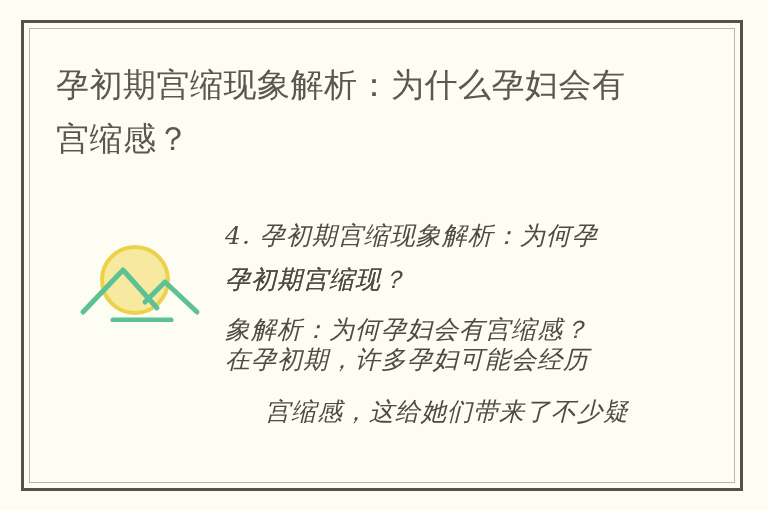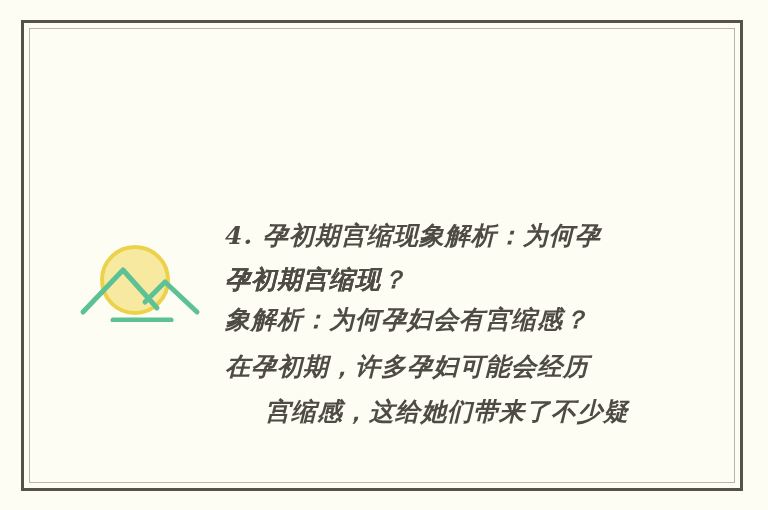--- a/index.html
+++ b/index.html
@@ -101,21 +101,20 @@
     width: 470px;
     height: 280px;
     overflow: hidden;
     color: #4e4b44;
     font-size: 25px;
     line-height: 44px;
     font-family: "DejaVu Serif", "Liberation Serif", serif;
     font-style: italic;
     letter-spacing: 1px;
     white-space: pre-wrap;
-    font-weight: bold;
   }
 
   
   .text-layer {
     position: absolute;
     left: 0;
     top: 0;
     width: 470px;
     white-space: pre-wrap;
   }
@@ -124,20 +123,21 @@
 </head>
 <body>
 
 <div class="page">
 
   <div class="outer-frame"></div>
   <div class="inner-frame"></div>
 
   <div class="content">
 
+    <div class="article-title">孕初期宫缩现象解析：为什么孕妇会有宫缩感？</div>
 
     <div class="body-area">
 
       <div class="image-placeholder">
         <svg viewBox="0 0 132 92" xmlns="http://www.w3.org/2000/svg">
 
           <circle cx="60" cy="50" r="33" fill="#f7eaa0" stroke="#ecd24a" stroke-width="4"></circle>
 
           <polyline points="8,82 48,40 82,78" fill="none" stroke="#5cc195" stroke-width="5" stroke-linecap="round" stroke-linejoin="round"></polyline>
 
@@ -147,22 +147,22 @@
         </svg>
       </div>
 
       <div class="body-text">
         <div class="text-layer" style="top:16px;">4. 孕初期宫缩现象解析：为何孕</div>
 
         <div class="text-layer layer-b">孕初期宫缩现</div>
 
         <div class="text-layer layer-b">孕初期宫缩现？</div>
 
-        <div class="text-layer" style="top:100px;">象解析：为何孕妇会有宫缩感？</div>
+        <div class="text-layer" style="top:110px;">象解析：为何孕妇会有宫缩感？</div>
 
-        <div class="text-layer" style="top:147px;">在孕初期，许多孕妇可能会经历</div>
+        <div class="text-layer" style="top:140px;">在孕初期，许多孕妇可能会经历</div>
 
         <div class="text-layer" style="top:192px;margin-left:40px;">宫缩感，这给她们带来了不少疑</div>
       </div>
 
     </div>
   </div>
 </div>
 
 </body></html>

